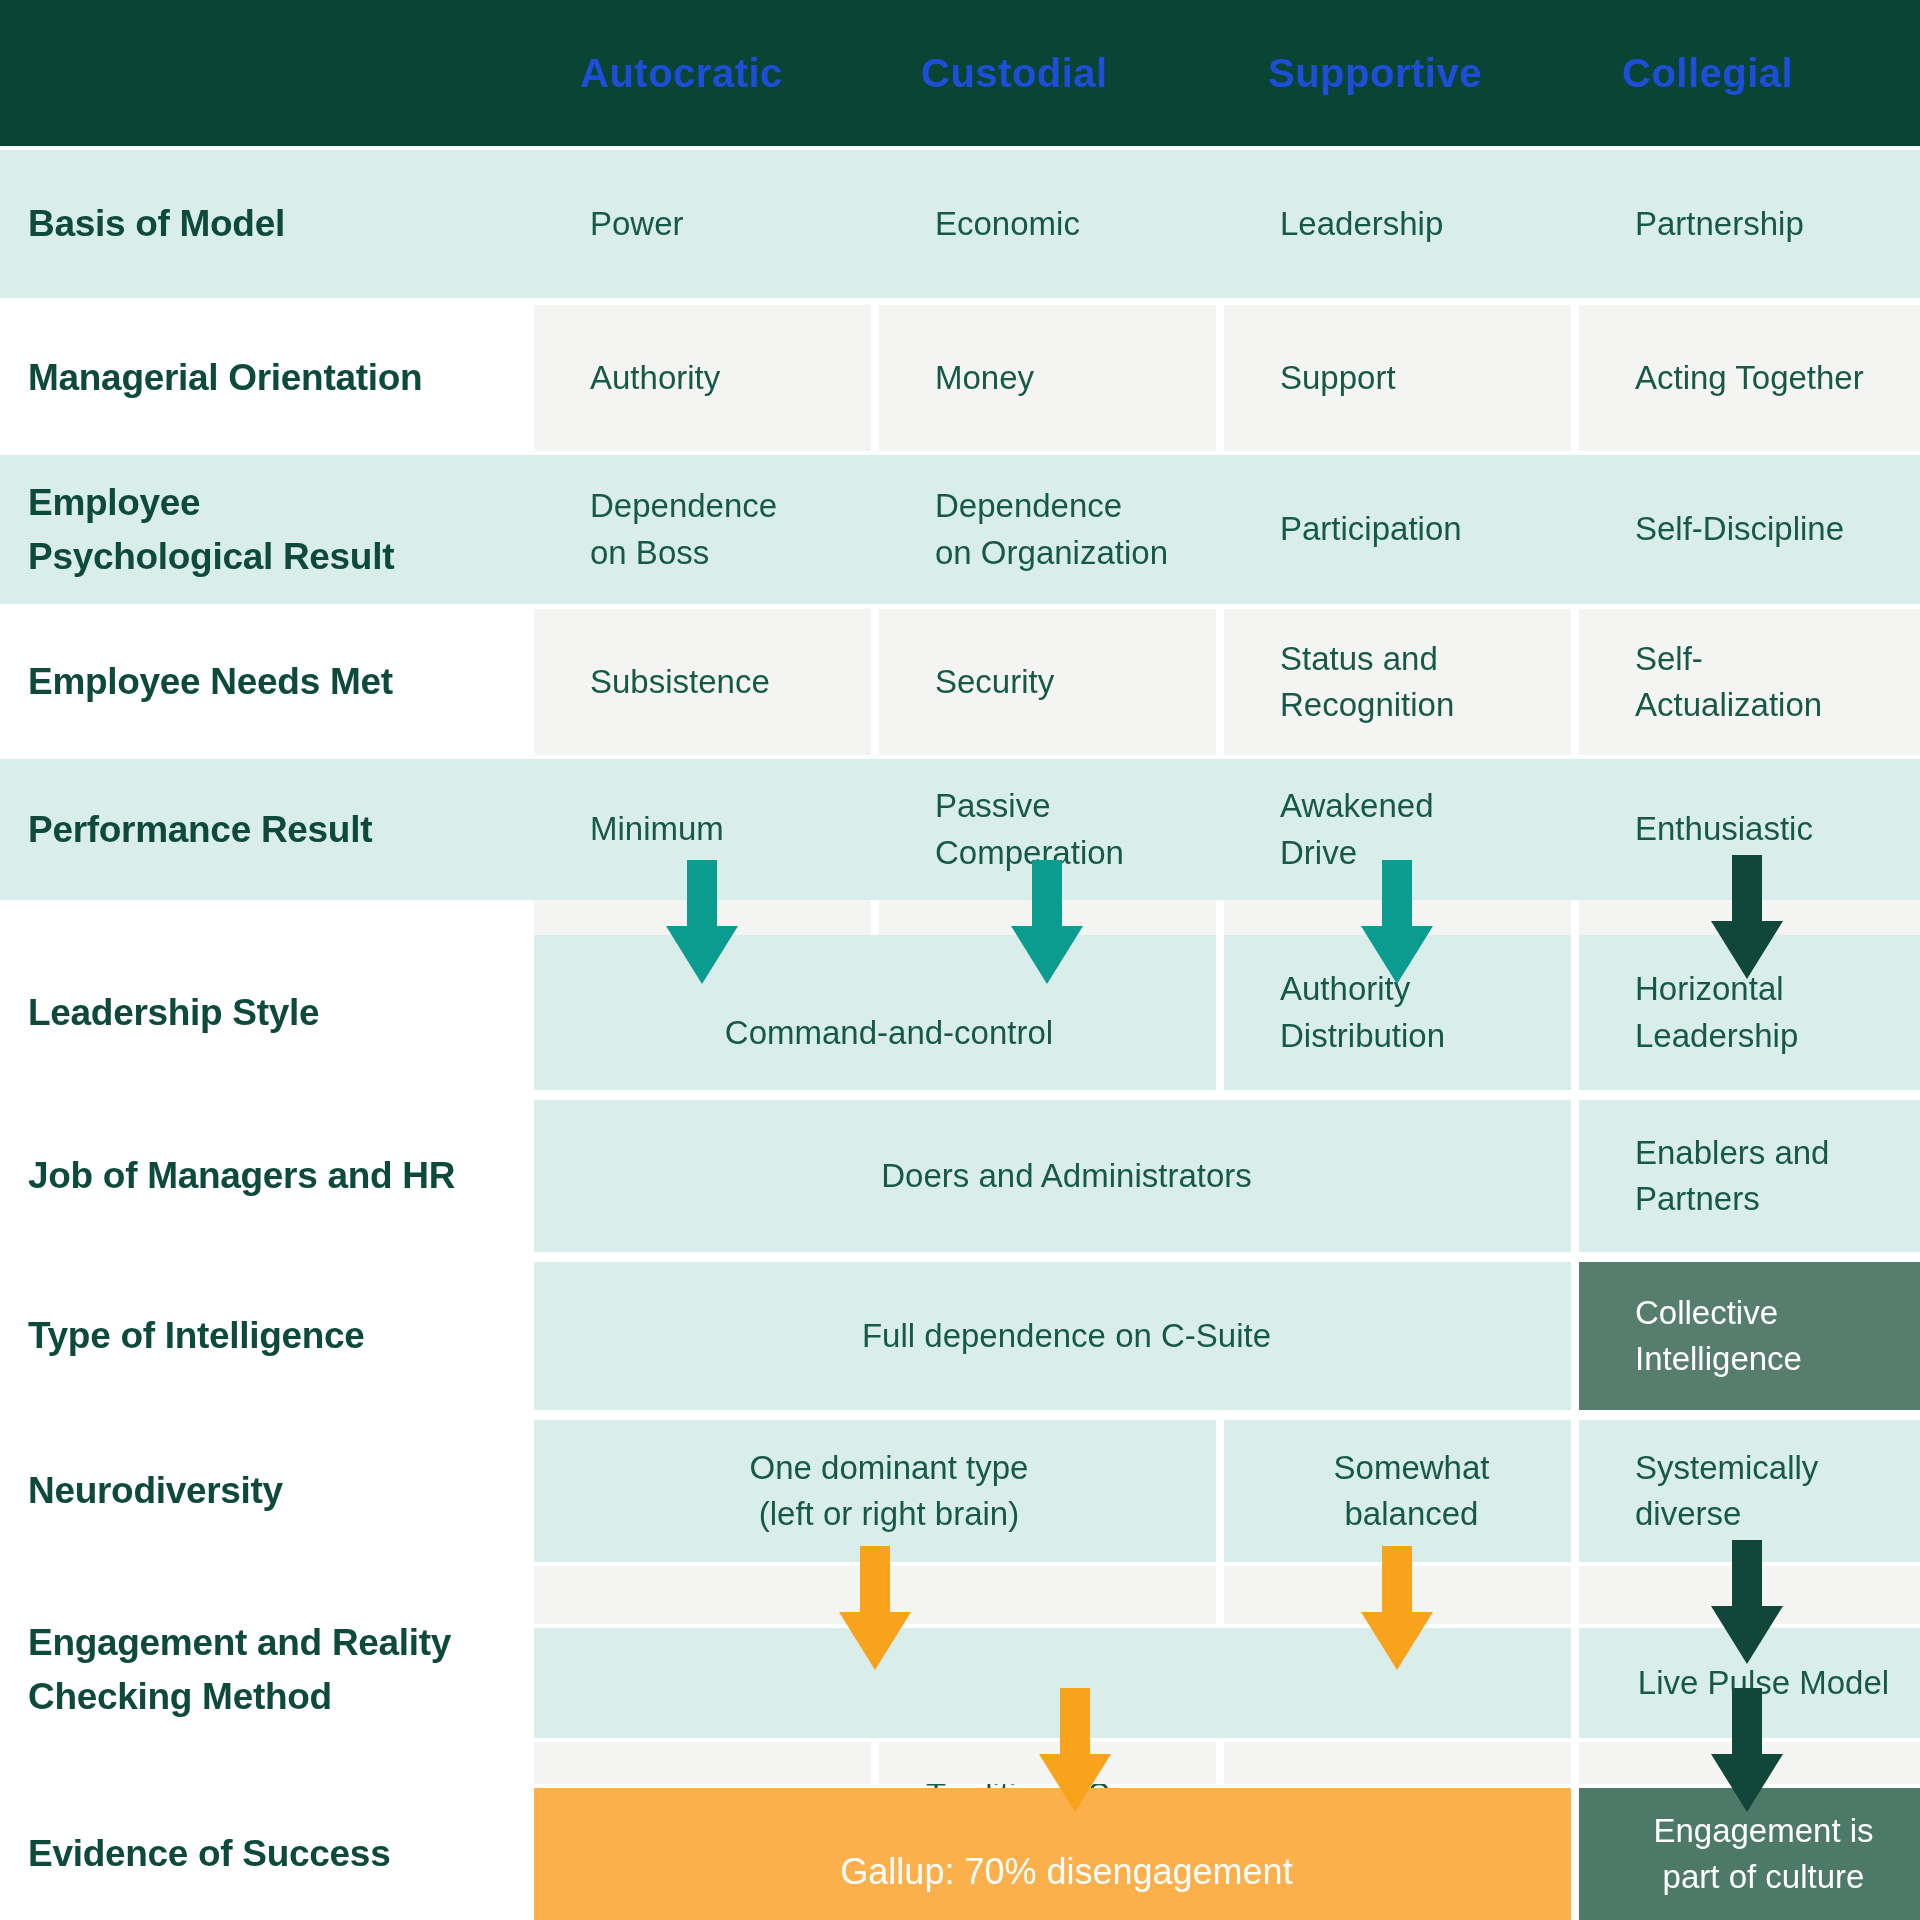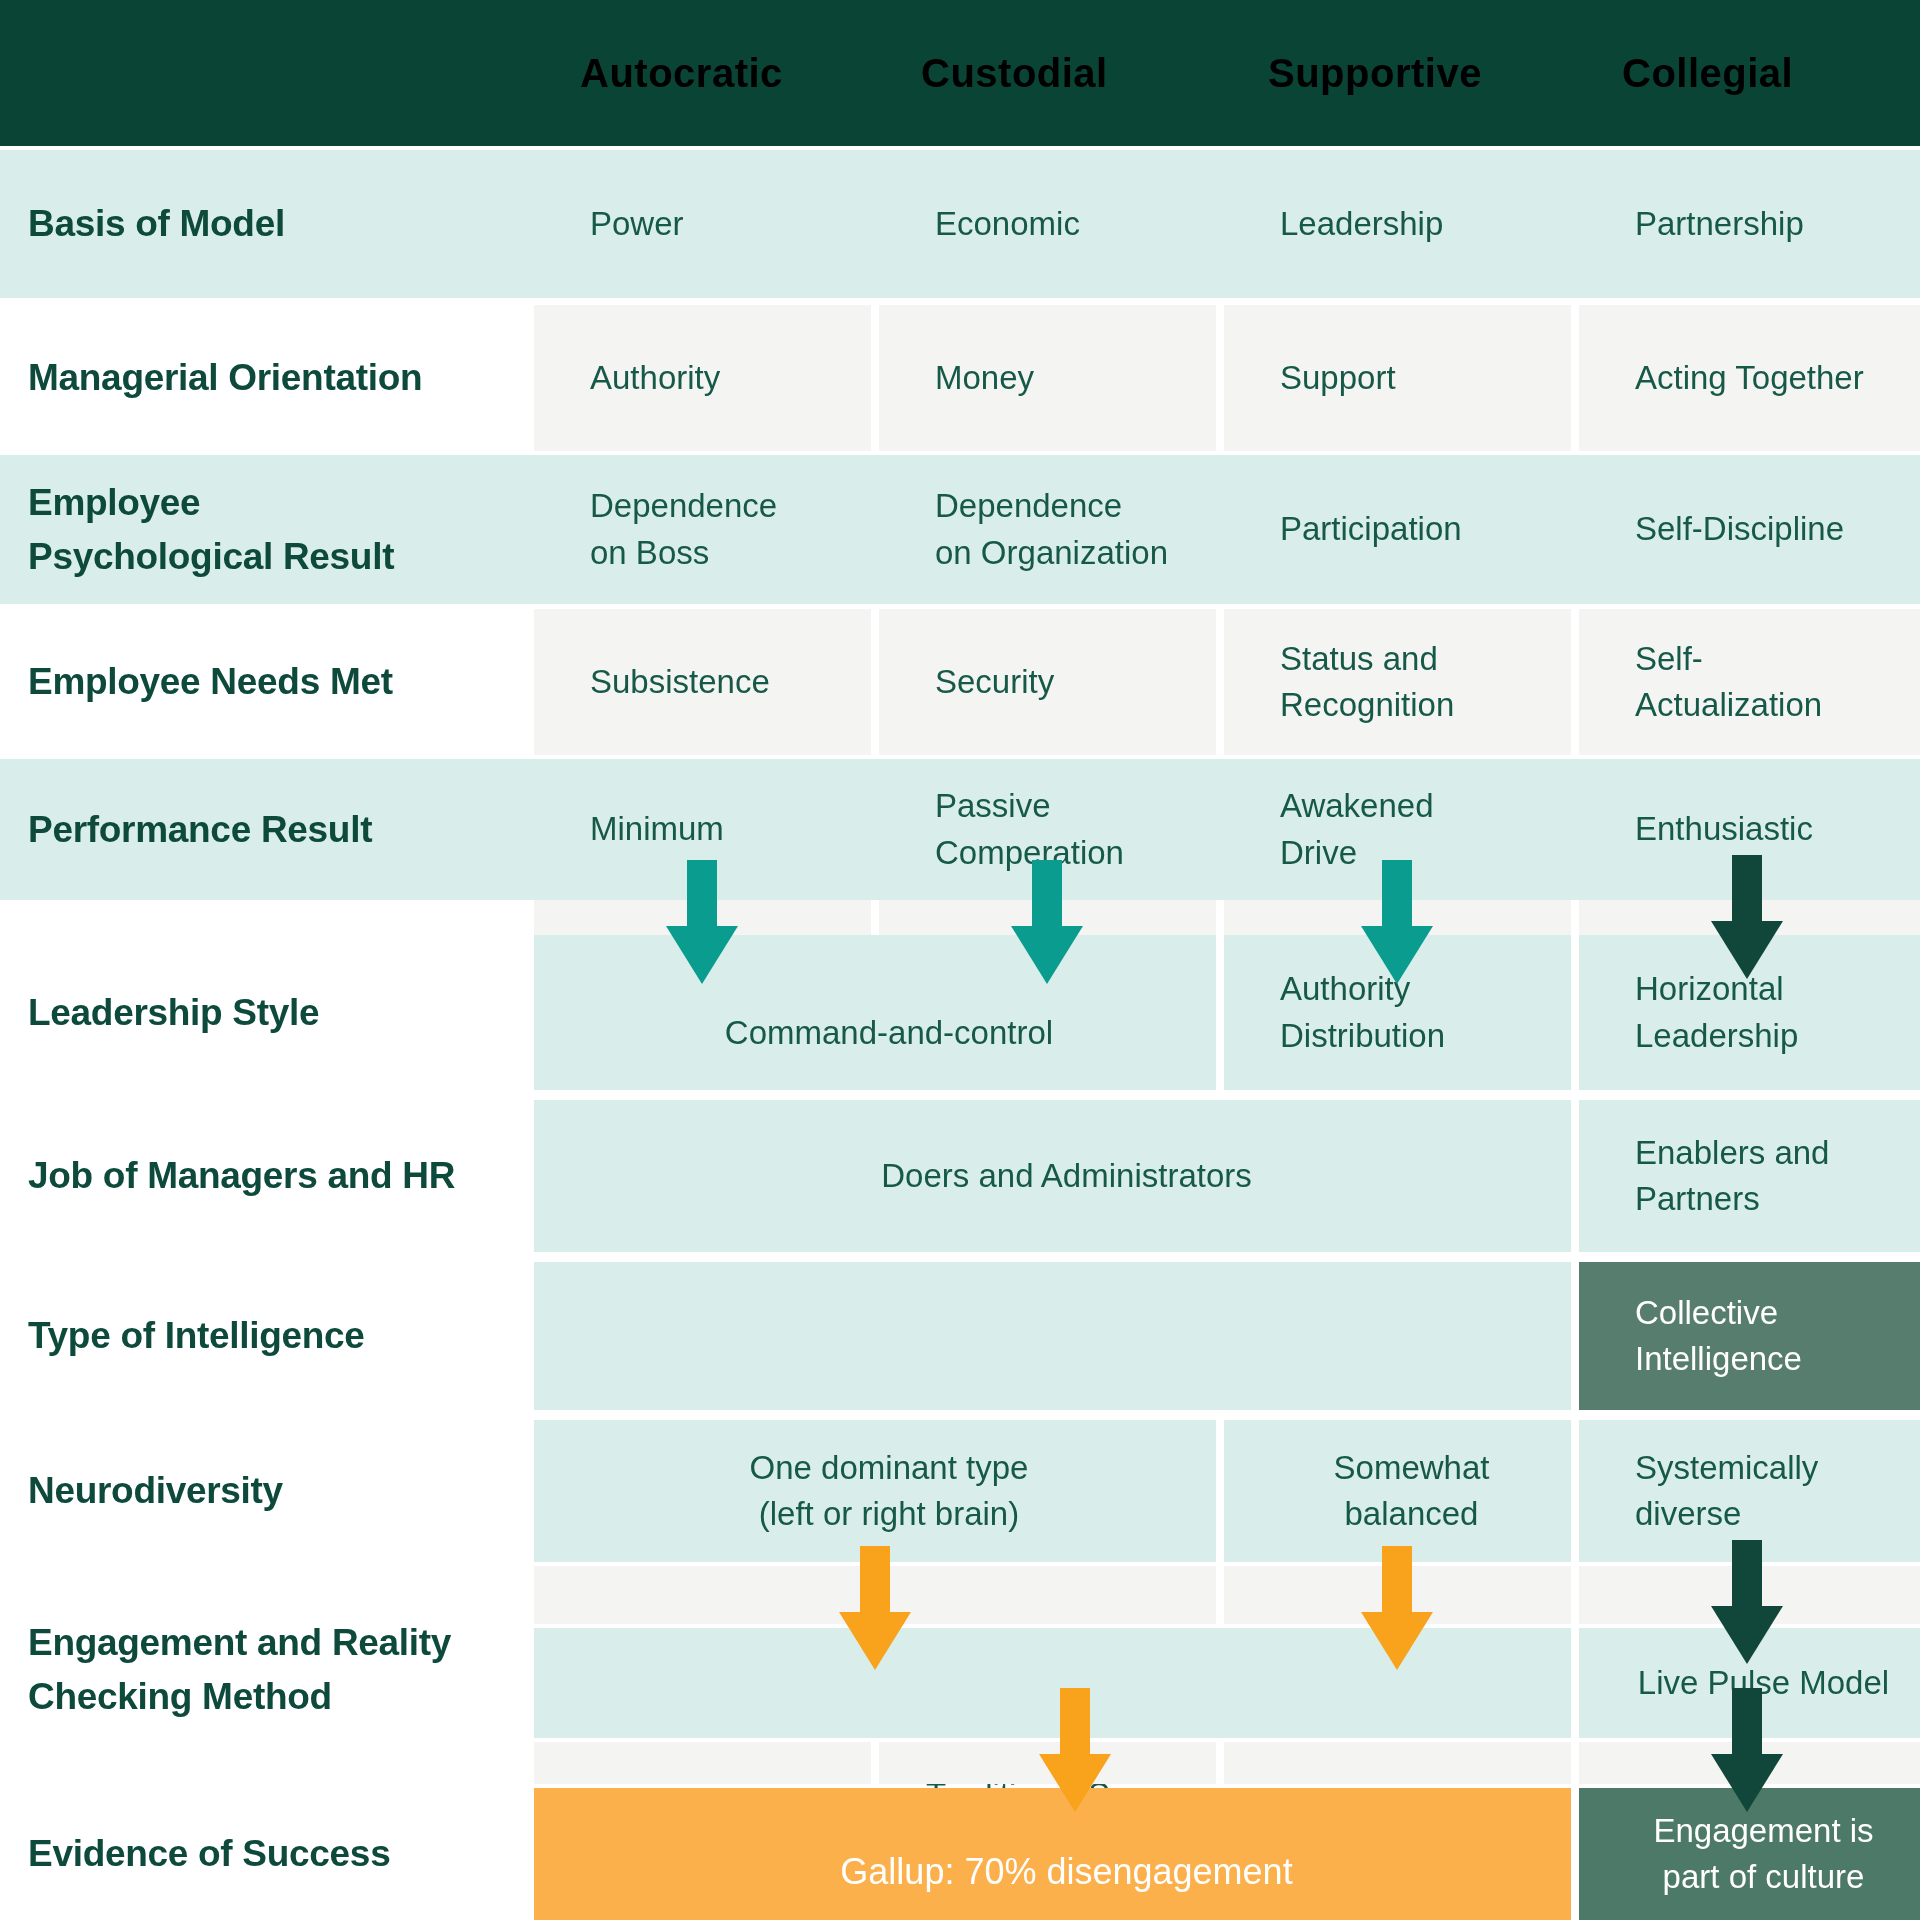--- a/index.html
+++ b/index.html
@@ -19,21 +19,21 @@
   body{font-family:"Liberation Sans", sans-serif;}
   #canvas{position:relative;width:1920px;height:1920px;background:#ffffff;overflow:hidden;}
 
   .abs{position:absolute;box-sizing:border-box;}
   .band{left:0;width:1920px;}
   .teal-bg{background:var(--row-teal);}
   .gray-bg{background:var(--cell-gray);}
 
   .header{top:0;height:146px;background:var(--header-green);}
   .col-head{position:absolute;top:0;height:146px;display:flex;align-items:center;
-    color:#000000;font-size:40px;font-weight:700;letter-spacing:.5px;}
+    color:#1d4ed8;font-size:40px;font-weight:700;letter-spacing:.5px;}
 
   .row-label{position:absolute;left:28px;display:flex;align-items:center;
     color:var(--label-green);font-size:37px;font-weight:700;line-height:1.45;
     white-space:pre-line;letter-spacing:-0.3px;}
 
   .cell{position:absolute;display:flex;align-items:center;
     color:var(--cell-green);font-size:33px;line-height:1.4;white-space:pre-line;}
   .cell.left{justify-content:flex-start;padding-left:56px;padding-right:20px;}
   .cell.center{justify-content:center;text-align:center;padding:0 14px;}
   .cell.white-text{color:#ffffff;}
@@ -125,20 +125,21 @@
   <div class="row-label" style="top:1100px;height:152px;">Job of Managers and HR</div>
   <div class="abs teal-bg" style="left:534px;top:1100px;width:1037px;height:152px;"></div>
   <div class="abs teal-bg" style="left:1579px;top:1100px;width:341px;height:152px;"></div>
   <div class="cell center" style="left:534px;top:1100px;width:1037px;height:152px;">Doers and Administrators</div>
   <div class="cell left" style="left:1579px;top:1100px;width:341px;height:152px;">Enablers and
 Partners</div>
 
   <div class="row-label" style="top:1262px;height:148px;">Type of Intelligence</div>
   <div class="abs teal-bg" style="left:534px;top:1262px;width:1037px;height:148px;"></div>
   <div class="abs" style="left:1579px;top:1262px;width:341px;height:148px;background:var(--sage-box);"></div>
+  <div class="cell center" style="left:534px;top:1262px;width:1037px;height:148px;">Full dependence on C-Suite</div>
   <div class="cell left white-text" style="left:1579px;top:1262px;width:341px;height:148px;">Collective
 Intelligence</div>
 
   <div class="row-label" style="top:1420px;height:142px;">Neurodiversity</div>
   <div class="abs teal-bg" style="left:534px;top:1420px;width:682px;height:142px;"></div>
   <div class="abs teal-bg" style="left:1224px;top:1420px;width:347px;height:142px;"></div>
   <div class="abs teal-bg" style="left:1579px;top:1420px;width:341px;height:142px;"></div>
   <div class="cell center" style="left:1224px;top:1420px;width:347px;height:142px;">Somewhat
 balanced</div>
   <div class="cell center" style="left:534px;top:1420px;width:682px;height:142px;">One dominant type

